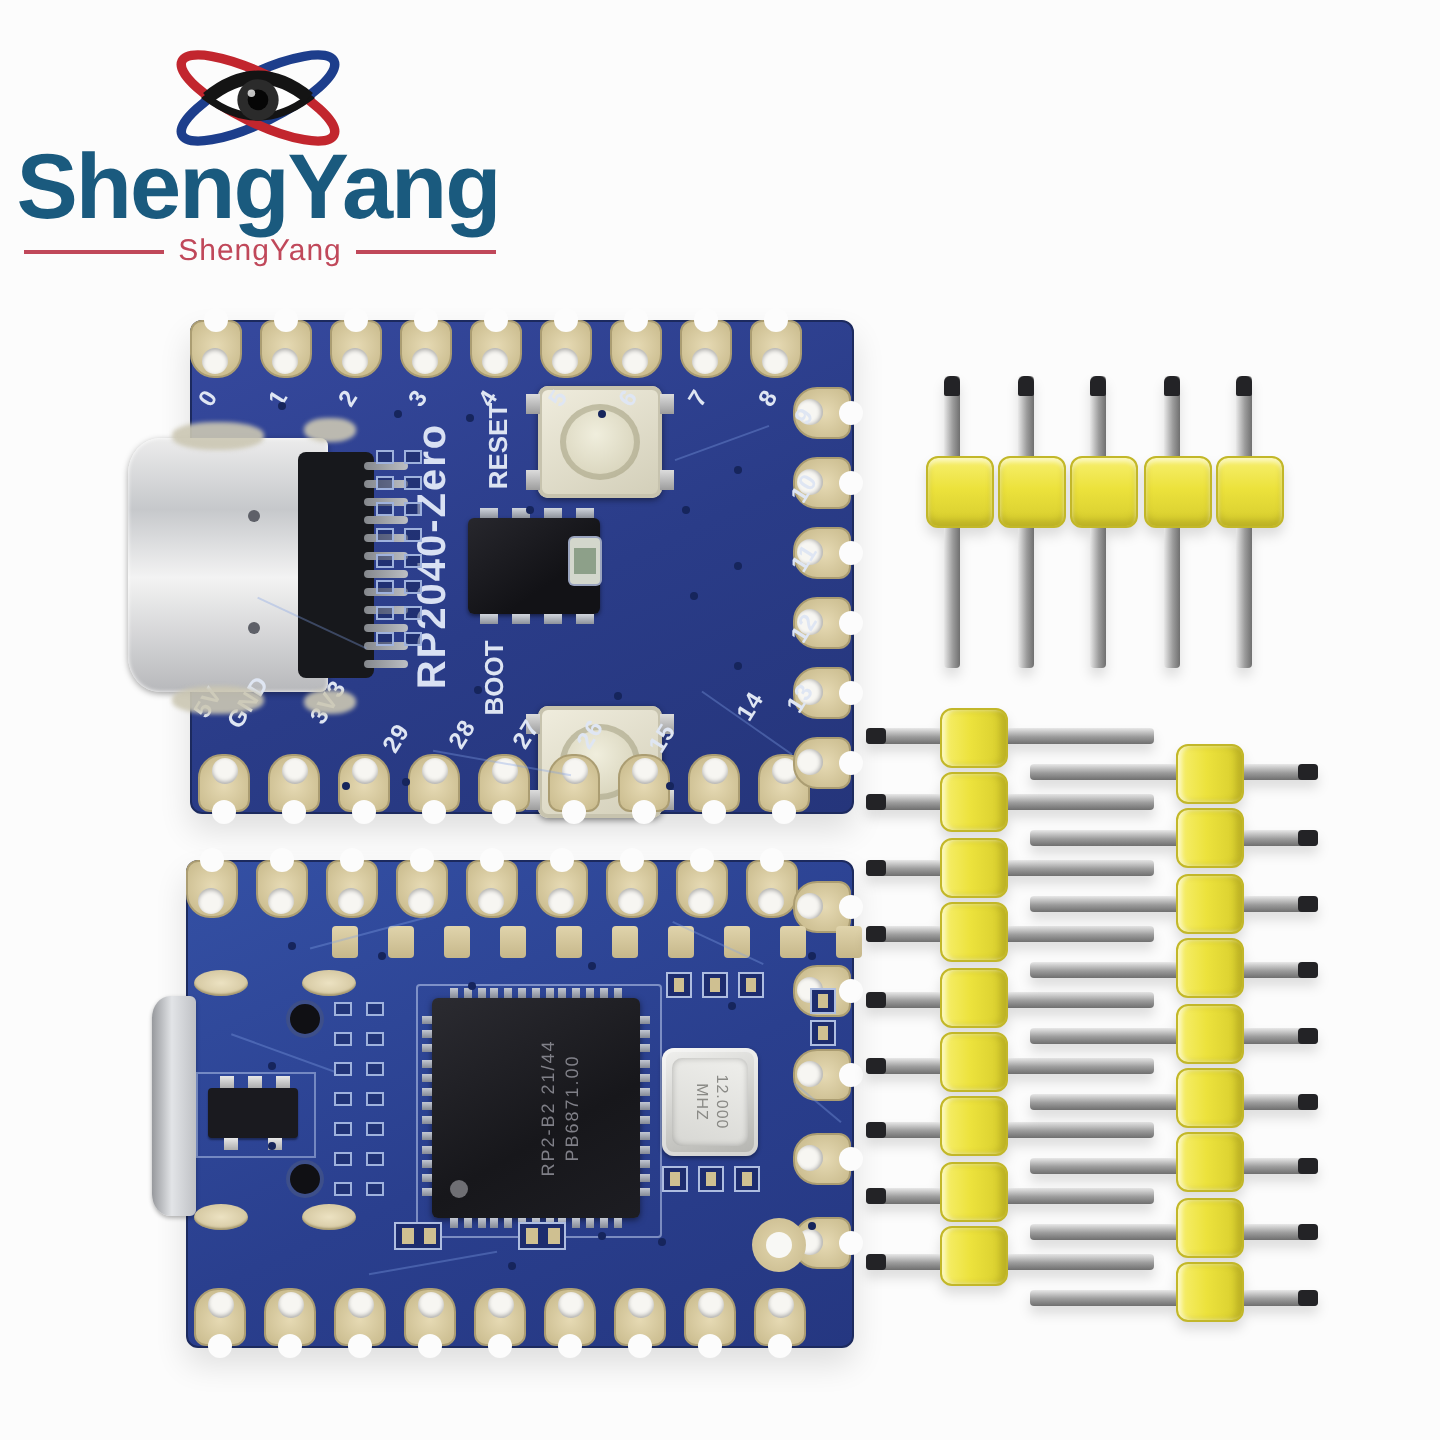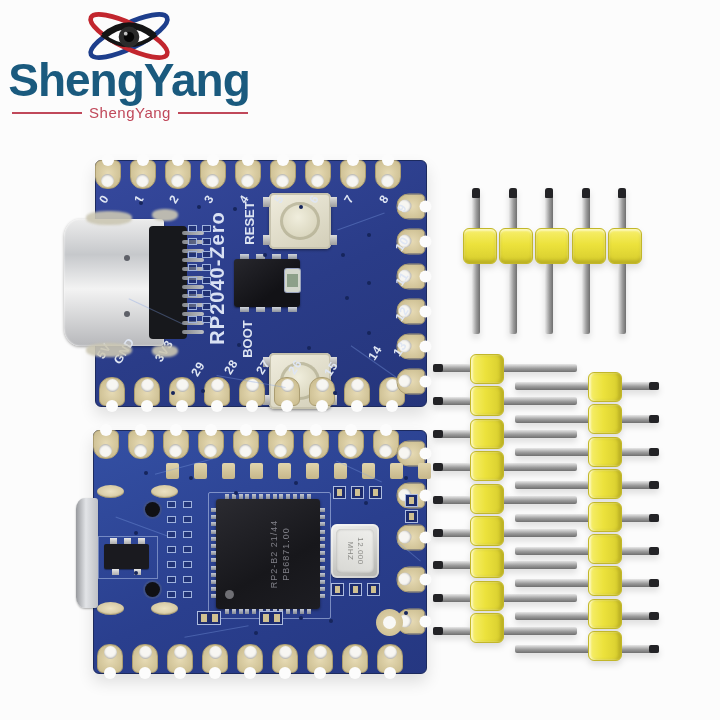--- a/index.html
+++ b/index.html
@@ -116,21 +116,21 @@
       box-shadow:inset 0 2px 2px rgba(255,255,255,0.55),inset 0 -3px 3px rgba(140,130,20,0.35);}
   .ysegv{position:absolute;border-radius:6px;box-sizing:border-box;border:1px solid #c2b729;
       background:linear-gradient(90deg,#f7ef6e 0%,#ece23c 45%,#d6cc2d 100%);
       box-shadow:inset 2px 0 2px rgba(255,255,255,0.55),inset -3px 0 3px rgba(140,130,20,0.35);}
 </style>
 </head>
 <body>
 
 <div class="canvas" aria-label="RP2040-Zero development board front and back views with yellow 2.54mm pin headers" style="background: rgb(252, 252, 252);">
 
-  <div class="abs" style="left:0;top:3px;width:260px;height:125px;">
+  <div class="abs" style="left:0;top:16px;width:260px;height:125px;">
     <svg class="eye-svg" viewBox="0 0 120 66">
       <ellipse cx="60" cy="33" rx="45" ry="13" fill="none" stroke="#1d3e8c" stroke-width="5" transform="rotate(-26 60 33)"></ellipse>
       <ellipse cx="60" cy="33" rx="45" ry="13" fill="none" stroke="#c2262e" stroke-width="5" transform="rotate(26 60 33)"></ellipse>
       <path d="M33 33 Q60 13 87 33 Q60 53 33 33 Z" fill="#ffffff" stroke="#141414" stroke-width="4"></path>
       <path d="M33 33 Q60 11 87 33" stroke="#141414" stroke-width="7" fill="none"></path>
       <circle cx="60" cy="34" r="11" fill="#2b2b2b"></circle>
       <circle cx="60" cy="34" r="5.5" fill="#060606"></circle>
       <circle cx="56.5" cy="30.5" r="2" fill="#ffffff" opacity="0.75"></circle>
     </svg>
     <div class="brand" style="color: rgb(26, 90, 126);">ShengYang</div>

